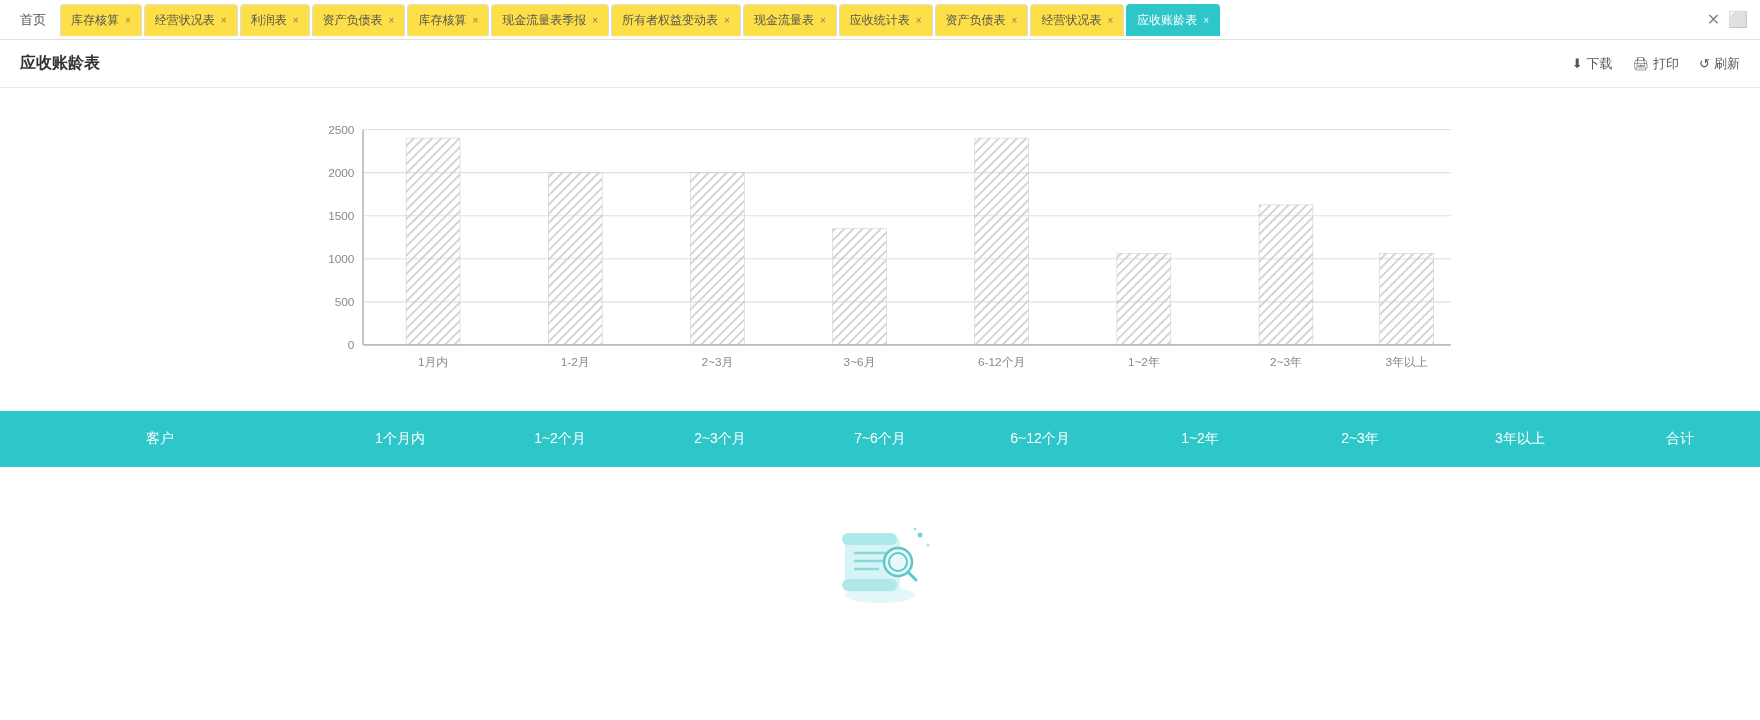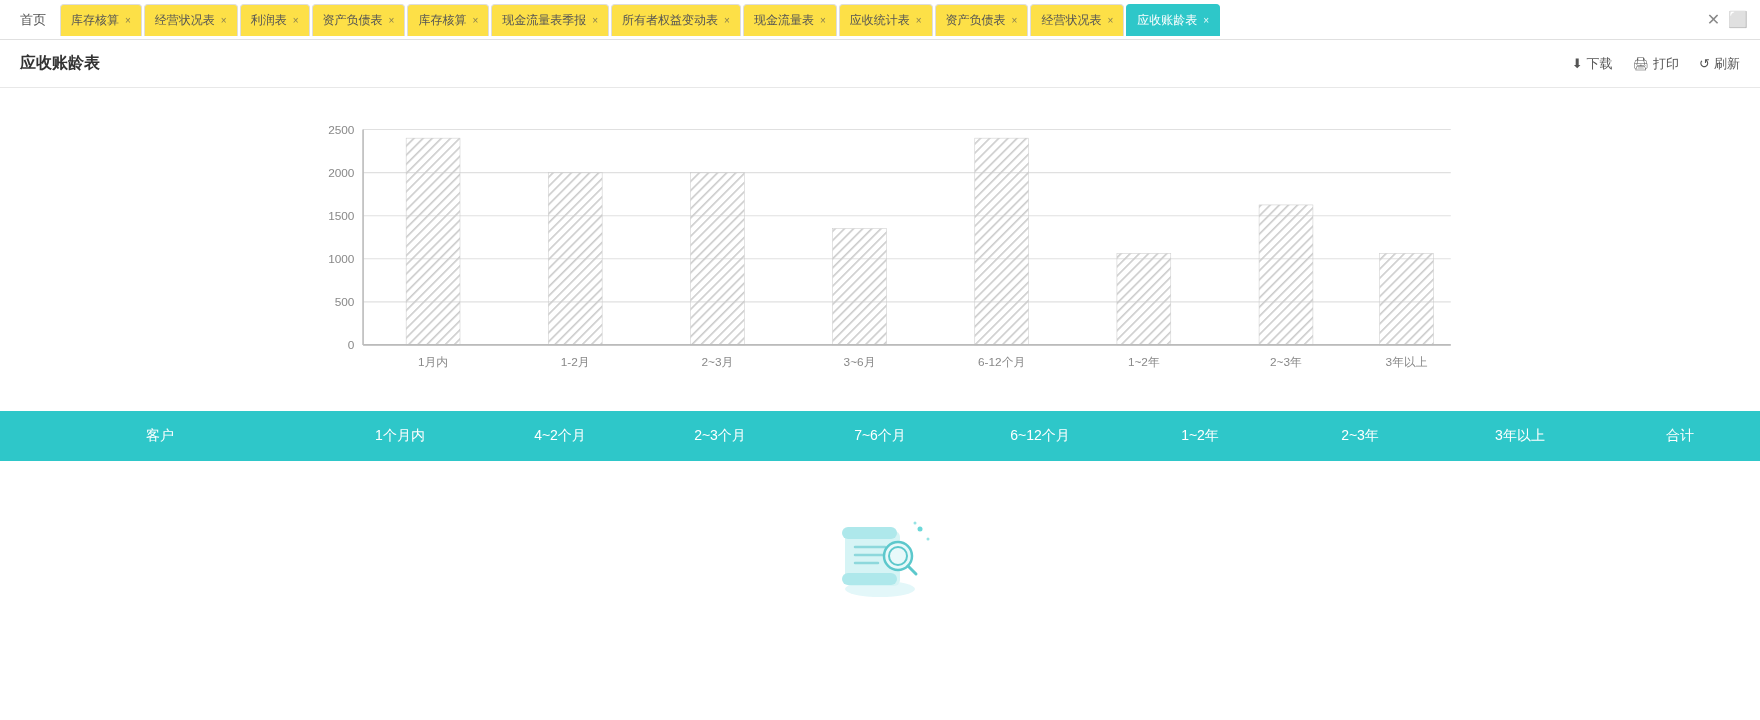--- a/index.html
+++ b/index.html
@@ -110,21 +110,21 @@
       padding: 20px 40px;
       background: #fff;
     }
 
     
     .table-header {
       display: grid;
       grid-template-columns: 2fr 1fr 1fr 1fr 1fr 1fr 1fr 1fr 1fr 1fr;
       background: #2ec7c9;
       color: #fff;
-      height: 50px;
+      height: 56px;
       align-items: center;
     }
     .table-header-cell {
       text-align: center;
       font-size: 14px;
       padding: 0 8px;
     }
 
     
     .empty-state {
@@ -278,21 +278,21 @@
 
       <line x1="70" y1="220" x2="1080" y2="220" stroke="#bbb" stroke-width="1.5"></line>
 
       <line x1="70" y1="20" x2="70" y2="220" stroke="#bbb" stroke-width="1.5"></line>
     </svg>
   </div>
 
   <div class="table-header">
     <div class="table-header-cell">客户</div>
     <div class="table-header-cell">1个月内</div>
-    <div class="table-header-cell">4~2个月</div>
+    <div class="table-header-cell">1~2个月</div>
     <div class="table-header-cell">2~3个月</div>
     <div class="table-header-cell">7~6个月</div>
     <div class="table-header-cell">6~12个月</div>
     <div class="table-header-cell">1~2年</div>
     <div class="table-header-cell">2~3年</div>
     <div class="table-header-cell">3年以上</div>
     <div class="table-header-cell">合计</div>
   </div>
 
   <div class="empty-state">

